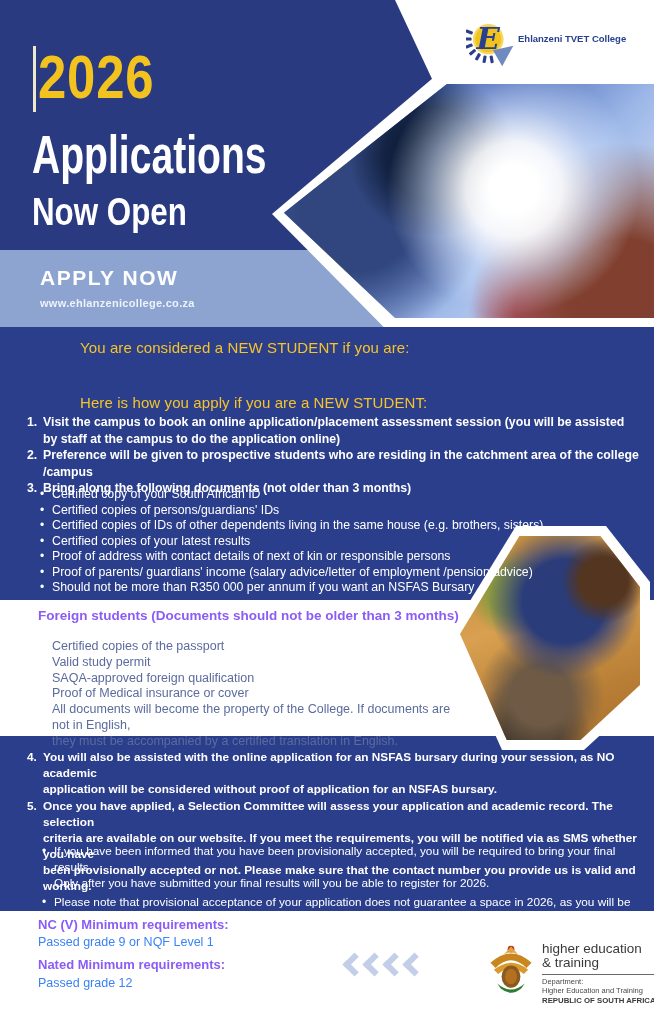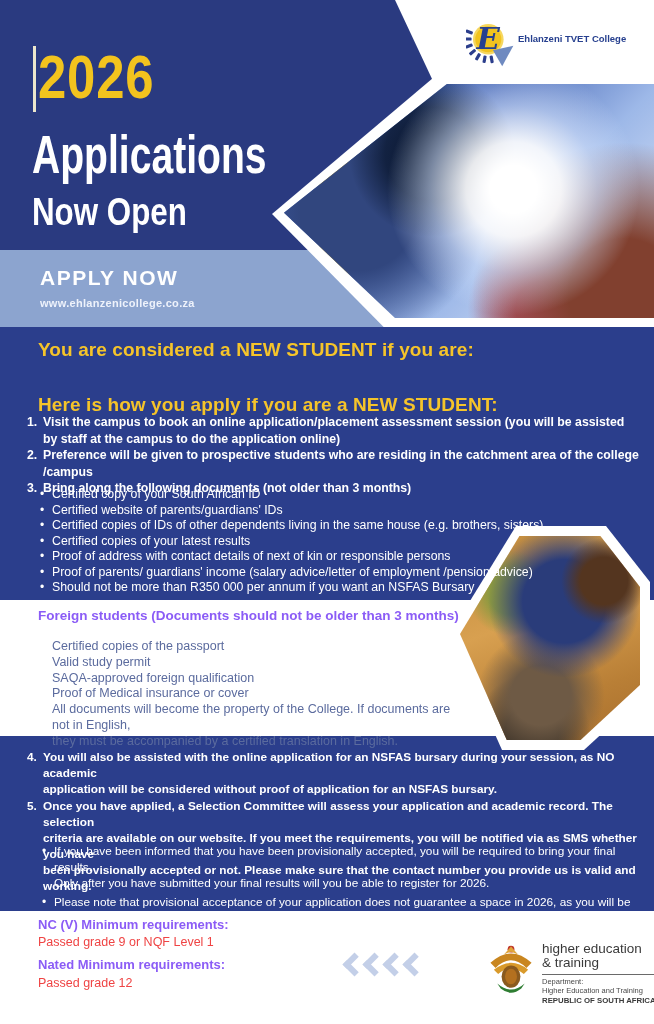--- a/index.html
+++ b/index.html
@@ -46,38 +46,38 @@
       radial-gradient(circle at 80% 22%, #54351f 0 11%, rgba(84,53,31,0) 20%),
       radial-gradient(circle at 58% 32%, #2a3c7a 0 24%, rgba(42,60,122,0) 44%),
       radial-gradient(circle at 28% 28%, #8d9a40 0 11%, rgba(141,154,64,0) 22%),
       radial-gradient(circle at 45% 78%, #6e5a45 0 16%, rgba(110,90,69,0) 34%),
       radial-gradient(circle at 40% 96%, #3c3228 0 12%, rgba(60,50,40,0) 26%),
       linear-gradient(160deg,#c08a3c 0%,#d8a050 40%,#b97f36 75%,#a86f2e 100%);}
   
   .sec-blue{position:absolute;left:0;top:327px;width:654px;height:584px;background:#2b3e8c;}
   .band-white{position:absolute;left:0;top:600px;width:654px;height:136px;background:#ffffff;}
   .abs{position:absolute;}
-  .h-yellow{color:#f5c42a;font-weight:bold;font-size:19px;letter-spacing:.1px;}
+  .h-yellow{color:#f5c42a;font-weight:normal;font-size:15px;letter-spacing:.1px;margin-left:42px;}
   .intro{color:#ffffff;font-size:12.5px;}
   .h-navy{color:#8b5cf6;font-weight:bold;font-size:13.5px;}
   .steps .step-row{display:flex;align-items:flex-start;}
   .step-num{flex:none;width:16px;font-weight:bold;color:#ffffff;font-size:12.3px;line-height:16.5px;}
   .step-text{flex:1;font-weight:bold;color:#ffffff;font-size:12.3px;line-height:16.5px;white-space:pre-line;}
   .docs .doc-row{display:flex;align-items:flex-start;}
   .bullet{flex:none;width:12px;color:#ffffff;font-size:12px;line-height:15.5px;}
   .doc-text{flex:1;color:#ffffff;font-size:12.3px;line-height:15.5px;}
   .fitems .f-row{color:#5b6b9e;font-size:12.5px;line-height:15.8px;white-space:pre-line;}
   .steps45 .step-num{font-size:11.8px;line-height:16px;}
   .steps45 .step-text{font-size:11.8px;line-height:16px;}
   .steps45 .step-row{margin-bottom:1px;}
   .notes .doc-row{margin-bottom:2px;}
   .notes .bullet{line-height:16.2px;}
   .notes .doc-text{font-size:11.8px;line-height:16.2px;white-space:pre-line;}
   
-  .req-val{color:#ef4444;font-size:12.5px;}
+  .req-val{color:#3b82f6;font-size:12.5px;}
   .chevrons{position:absolute;left:346px;top:956px;display:flex;}
   .chev{width:11px;height:11px;border-left:6px solid #c3cfe8;border-bottom:6px solid #c3cfe8;
     transform:rotate(45deg);margin-right:3px;}
   .dhet{position:absolute;left:487px;top:942px;display:flex;align-items:flex-start;}
   .dhet svg{flex:none;margin-right:7px;}
   .dhet-text{display:flex;flex-direction:column;}
   .dhet-l1{font-size:13.5px;color:#3a3a3a;line-height:14px;}
   .dhet-l2{font-size:13.5px;color:#3a3a3a;line-height:14px;}
   .dhet-div{width:118px;height:1px;background:#6a6a6a;margin:4px 0 3px 0;}
   .dhet-sm{font-size:7.5px;color:#4a4a4a;line-height:8.5px;}
@@ -153,21 +153,21 @@
 
   <div class="abs docs" style="left:40px;top:487px;width:580px;">
 
       <div class="doc-row">
         <span class="bullet">•</span>
         <span class="doc-text">Certified copy of your South African ID</span>
       </div>
 
       <div class="doc-row">
         <span class="bullet">•</span>
-        <span class="doc-text">Certified website of parents/guardians' IDs</span>
+        <span class="doc-text">Certified copies of persons/guardians' IDs</span>
       </div>
 
       <div class="doc-row">
         <span class="bullet">•</span>
         <span class="doc-text">Certified copies of IDs of other dependents living in the same house (e.g. brothers, sisters)</span>
       </div>
 
       <div class="doc-row">
         <span class="bullet">•</span>
         <span class="doc-text">Certified copies of your latest results</span>

